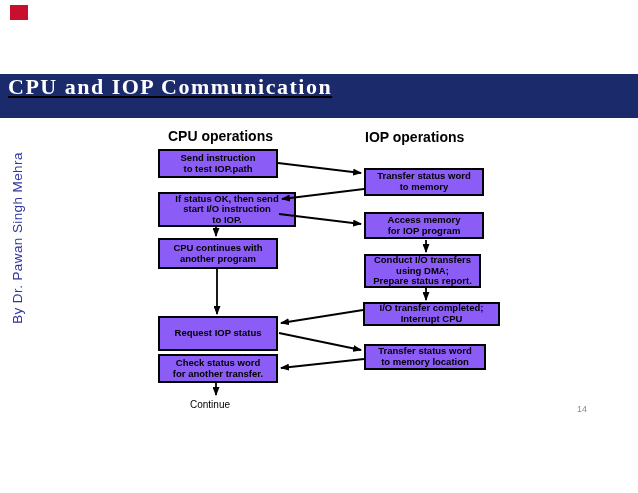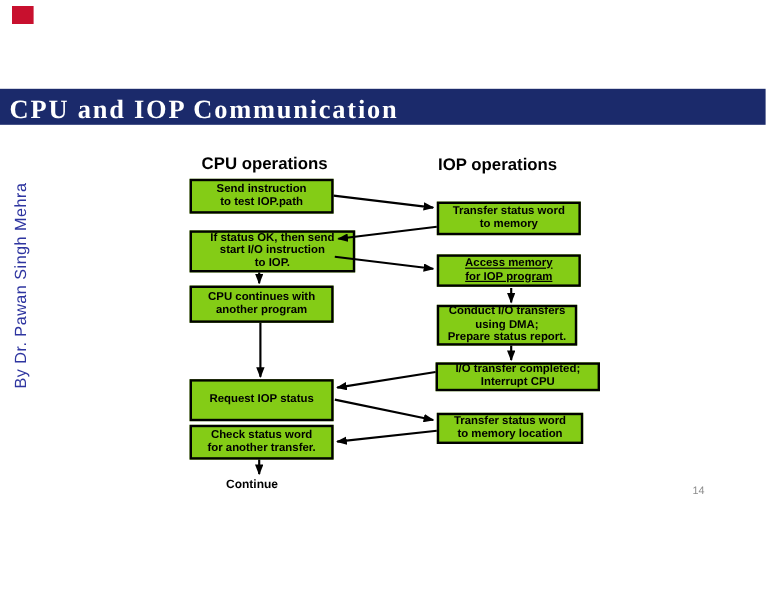--- a/index.html
+++ b/index.html
@@ -13,23 +13,23 @@
   .slide { position: absolute; inset: 0; width: 638px; height: 493px; }
 
   .accent-red {
     position: absolute; left: 10px; top: 5px;
     width: 18px; height: 15px;
     background: var(--accent-red, #C8102E);
   }
 
   .title-bar {
     position: absolute; left: 0; top: 74px;
-    width: 638px; height: 30px;
+    width: 638px; height: 44px;
     background: var(--header-bar, #1B2A6B);
-    display: flex; align-items: flex-end;
+    display: flex; align-items: flex-start; text-decoration: underline;
   }
   .title-bar .title-text {
     color: var(--title-text, #ffffff);
     font-family: "Liberation Serif", serif;
     font-weight: bold;
     font-size: 22px;
     letter-spacing: 1.5px;
     padding-left: 8px;
     white-space: nowrap;
   }
@@ -51,47 +51,47 @@
     color: #000;
     white-space: nowrap;
   }
   #cpu-heading { left: 168px; top: 128px; }
   #iop-heading { left: 365px; top: 129px; }
 
   .node {
     position: absolute;
     box-sizing: border-box;
     border: 2px solid #000;
-    background: #84cc16;
+    background: #8b5cf6;
     color: #000;
     font-weight: bold;
     font-size: 9.5px;
     line-height: 1.12;
     text-align: center;
     white-space: pre-line;
     display: flex; align-items: center; justify-content: center;
     padding: 1px 2px;
   }
   
   #n-send      { left: 158px; top: 149px; width: 120px; height: 29px; }
   #n-ifstatus  { left: 158px; top: 192px; width: 138px; height: 35px; }
   #n-continues { left: 158px; top: 238px; width: 120px; height: 31px; }
   #n-request   { left: 158px; top: 316px; width: 120px; height: 35px; }
   #n-check     { left: 158px; top: 354px; width: 120px; height: 29px; }
   
   #n-transfer1 { left: 364px; top: 168px; width: 120px; height: 28px; }
-  #n-access    { left: 364px; top: 212px; width: 120px; height: 27px; text-decoration: underline; }
+  #n-access    { left: 364px; top: 212px; width: 120px; height: 27px; }
   #n-conduct   { left: 364px; top: 254px; width: 117px; height: 34px; }
   #n-iodone    { left: 363px; top: 302px; width: 137px; height: 24px; }
   #n-transfer2 { left: 364px; top: 344px; width: 122px; height: 26px; }
 
   .continue-label {
     position: absolute; left: 180px; top: 399px; width: 60px;
     text-align: center;
-    font-weight: bold; font-size: 10px; color: #000;
+    font-weight: normal; font-size: 10px; color: #000;
   }
 
   .arrows { position: absolute; left: 0; top: 0; width: 638px; height: 493px; pointer-events: none; }
   .arrows line { stroke: #000; stroke-width: 1.8; }
 
   .page-number {
     position: absolute; left: 577px; top: 404px;
     color: var(--page-number, #8C8C8C);
     font-size: 9px;
   }

